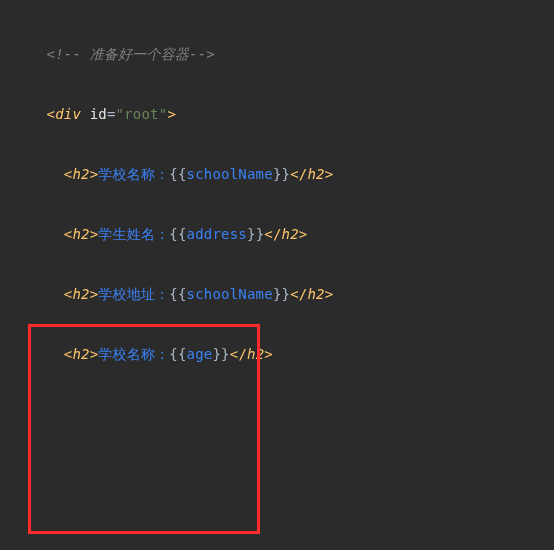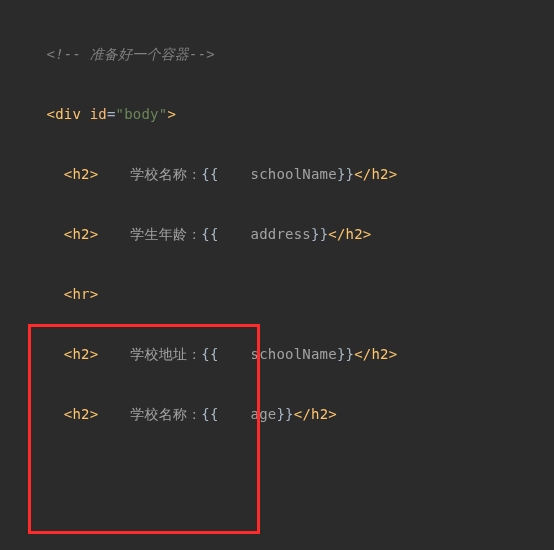--- a/index.html
+++ b/index.html
@@ -18,45 +18,44 @@
     padding: 4px 0 8px 12px;
     position: relative;
     width: 462px;
     height: 550px;
     box-sizing: border-box;
     letter-spacing: 0.2px;
   }
   .line { height: 20px; }
 
   
-  .tag    { color: #ffc66d; }    
+  .tag    { color: #ffc66d; font-style: italic; }    
   .brkt   { color: #ffc66d; }    
-  .attr   { color: #fdba74; }    
+  .attr   { color: #e5e5e5; }    
   .eq     { color: #a9b7c6; }
   .str    { color: #6a8759; }    
-  .txt    { color: #a3a3a3; margin-left: 32px; }
+  .txt    { color: #3b82f6; }
   .cmt    { color: #808080; font-style: italic; }
   .mstch  { color: #a9b7c6; }
 
   .redbox {
     position: absolute;
     border: 3px solid #ff2a2a;
     pointer-events: none;
     box-sizing: border-box;
   }
 </style>
 </head>
 <body>
 
 <div id="editor">
   <div class="line"><span>    </span><span class="cmt"><span>&lt;!--</span><span> 准备好一个容器</span><span>--&gt;</span></span></div>
-  <div class="line"><span>    </span><span class="brkt">&lt;</span><span class="tag">div</span><span> </span><span class="attr">id</span><span class="eq">=</span><span class="str">"</span><span class="str">body</span><span class="str">"</span><span class="brkt">&gt;</span></div>
+  <div class="line"><span>    </span><span class="brkt">&lt;</span><span class="tag">div</span><span> </span><span class="attr">id</span><span class="eq">=</span><span class="str">"</span><span class="str">root</span><span class="str">"</span><span class="brkt">&gt;</span></div>
   <div class="line"><span>      </span><span class="brkt">&lt;</span><span class="tag">h2</span><span class="brkt">&gt;</span><span class="txt">学校名称：</span><span class="mstch">{{</span><span class="txt">schoolName</span><span class="mstch">}}</span><span class="brkt">&lt;/</span><span class="tag">h2</span><span class="brkt">&gt;</span></div>
-  <div class="line"><span>      </span><span class="brkt">&lt;</span><span class="tag">h2</span><span class="brkt">&gt;</span><span class="txt">学生年龄：</span><span class="mstch">{{</span><span class="txt">address</span><span class="mstch">}}</span><span class="brkt">&lt;/</span><span class="tag">h2</span><span class="brkt">&gt;</span></div>
-  <div class="line"><span>      </span><span class="brkt">&lt;</span><span class="tag">hr</span><span class="brkt">&gt;</span></div>
+  <div class="line"><span>      </span><span class="brkt">&lt;</span><span class="tag">h2</span><span class="brkt">&gt;</span><span class="txt">学生姓名：</span><span class="mstch">{{</span><span class="txt">address</span><span class="mstch">}}</span><span class="brkt">&lt;/</span><span class="tag">h2</span><span class="brkt">&gt;</span></div>
   <div class="line"><span>      </span><span class="brkt">&lt;</span><span class="tag">h2</span><span class="brkt">&gt;</span><span class="txt">学校地址：</span><span class="mstch">{{</span><span class="txt">schoolName</span><span class="mstch">}}</span><span class="brkt">&lt;/</span><span class="tag">h2</span><span class="brkt">&gt;</span></div>
   <div class="line"><span>      </span><span class="brkt">&lt;</span><span class="tag">h2</span><span class="brkt">&gt;</span><span class="txt">学校名称：</span><span class="mstch">{{</span><span class="txt">age</span><span class="mstch">}}</span><span class="brkt">&lt;/</span><span class="tag">h2</span><span class="brkt">&gt;</span></div>
   
   
   
   
   
   
 
   

